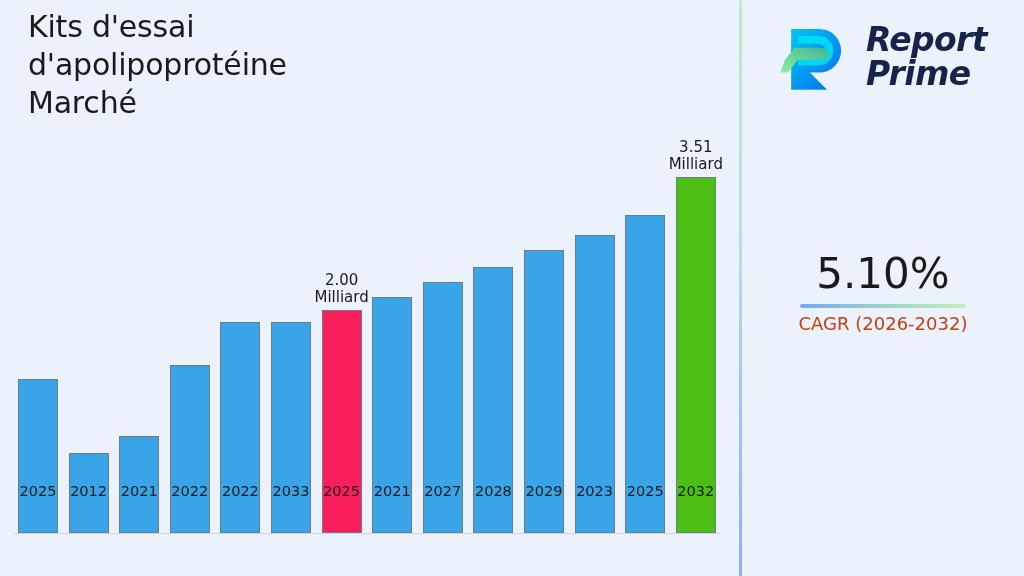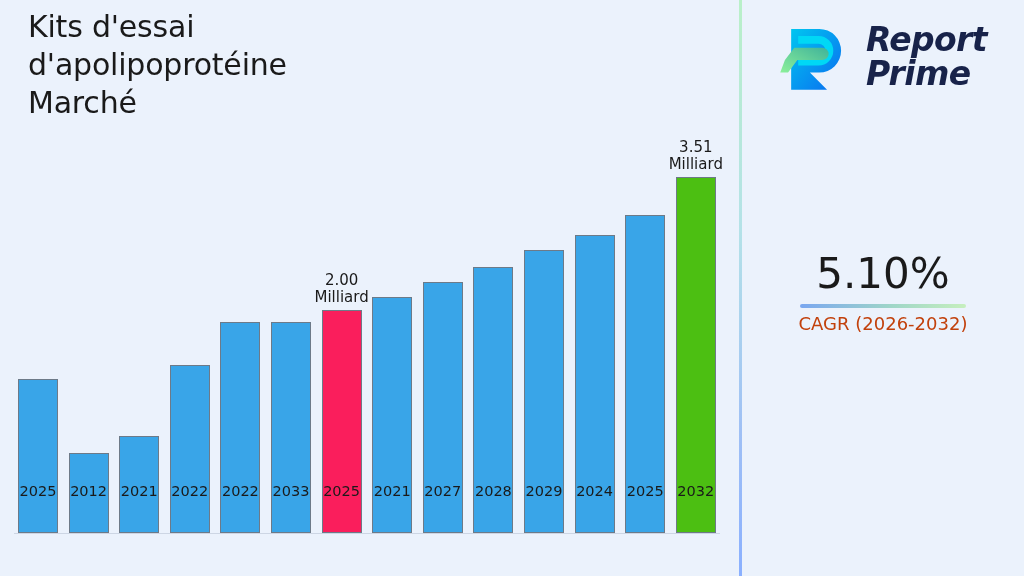--- a/index.html
+++ b/index.html
@@ -220,21 +220,21 @@
           <div class="bar-group" style="left: 473.4px;">
             <div class="bar blue" title="2028: 2.38" style="height: 266px;"></div>
             <div class="bar-tick">2028</div>
           </div>
           <div class="bar-group" style="left: 524px;">
             <div class="bar blue" title="2029: 2.54" style="height: 283px;"></div>
             <div class="bar-tick">2029</div>
           </div>
           <div class="bar-group" style="left: 574.6px;">
             <div class="bar blue" title="2030: 2.67" style="height: 298px;"></div>
-            <div class="bar-tick">2024</div>
+            <div class="bar-tick">2023</div>
           </div>
           <div class="bar-group" style="left: 625.2px;">
             <div class="bar blue" title="2031: 2.85" style="height: 318px;"></div>
             <div class="bar-tick">2025</div>
           </div>
           <div class="bar-group" style="left: 675.8px;">
             <div class="bar green" title="2032: 2.83" style="height: 356px;"></div>
             <div class="bar-value" style="bottom: 360px;">3.51
 Milliard</div>
             <div class="bar-tick">2032</div>

